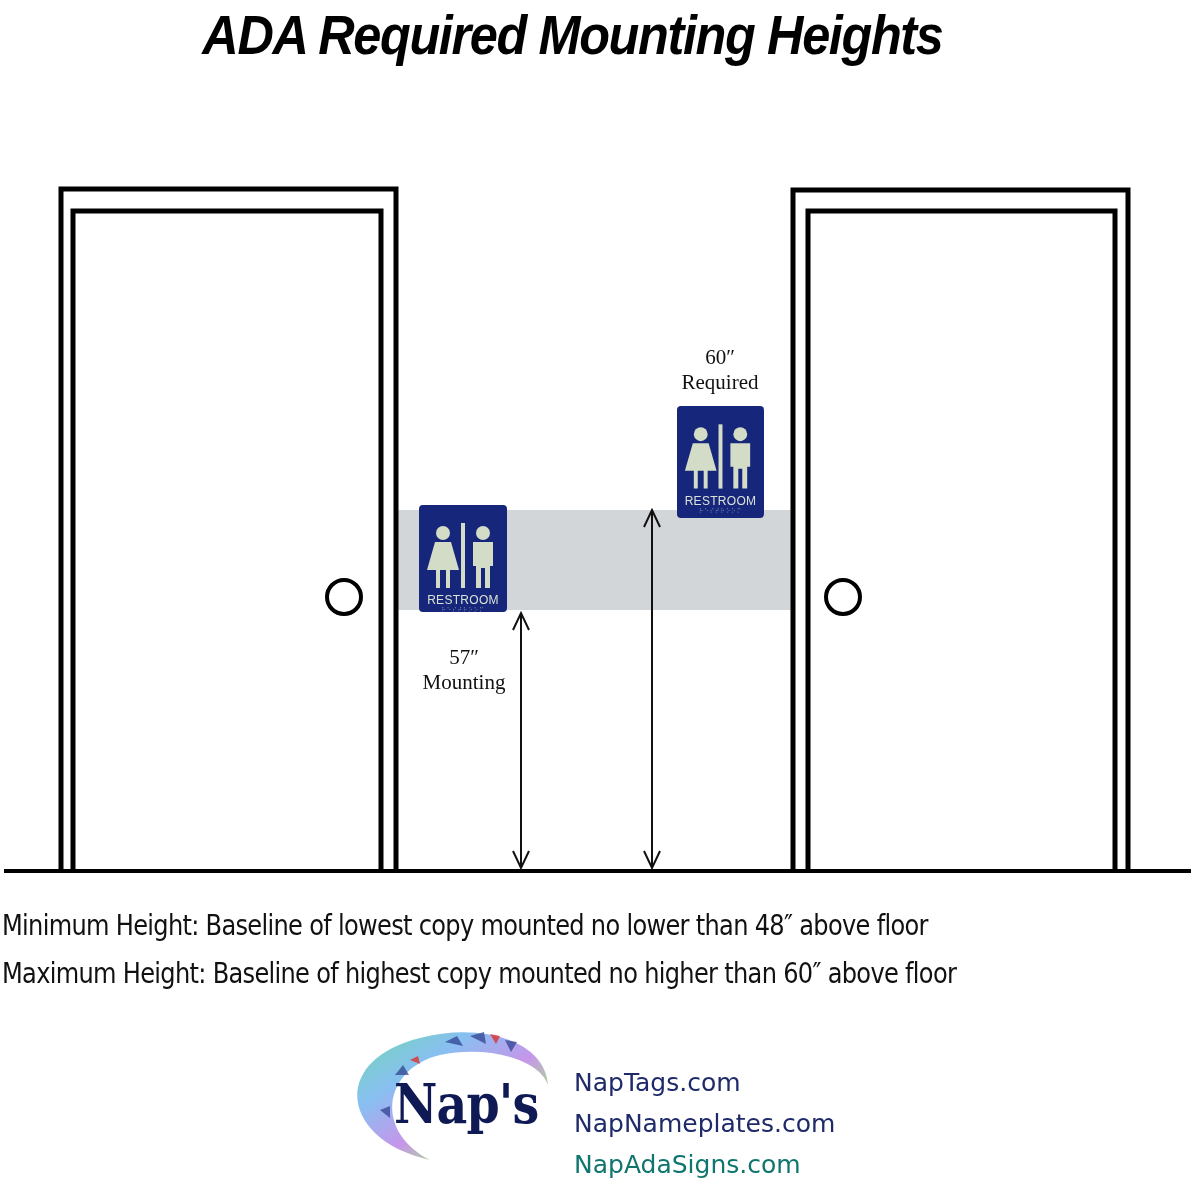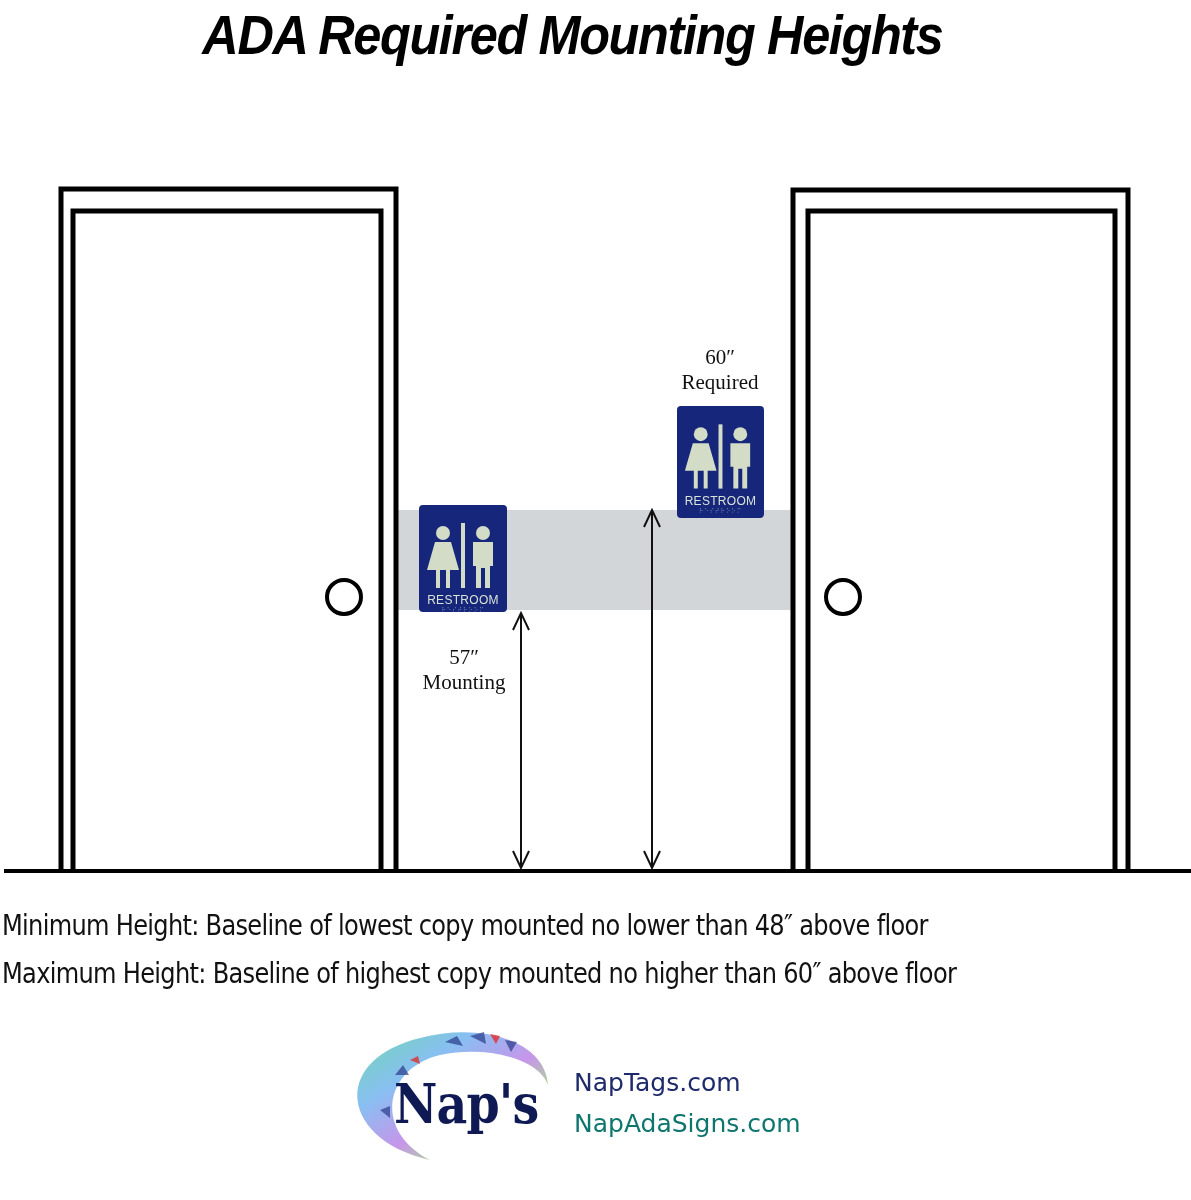--- a/index.html
+++ b/index.html
@@ -121,14 +121,15 @@
 </div>
 
 <div class="notes">
   <div class="note-line">Minimum Height: Baseline of lowest copy mounted no lower than 48″ above floor</div>
   <div class="note-line">Maximum Height: Baseline of highest copy mounted no higher than 60″ above floor</div>
 </div>
 
 <div class="logo-text">Nap's</div>
 <div class="footer-links">
   <div class="footer-link">NapTags.com</div>
+  <div class="footer-link">NapNameplates.com</div>
   <div class="footer-link dark">NapAdaSigns.com</div>
 </div>
 
 </body></html>

